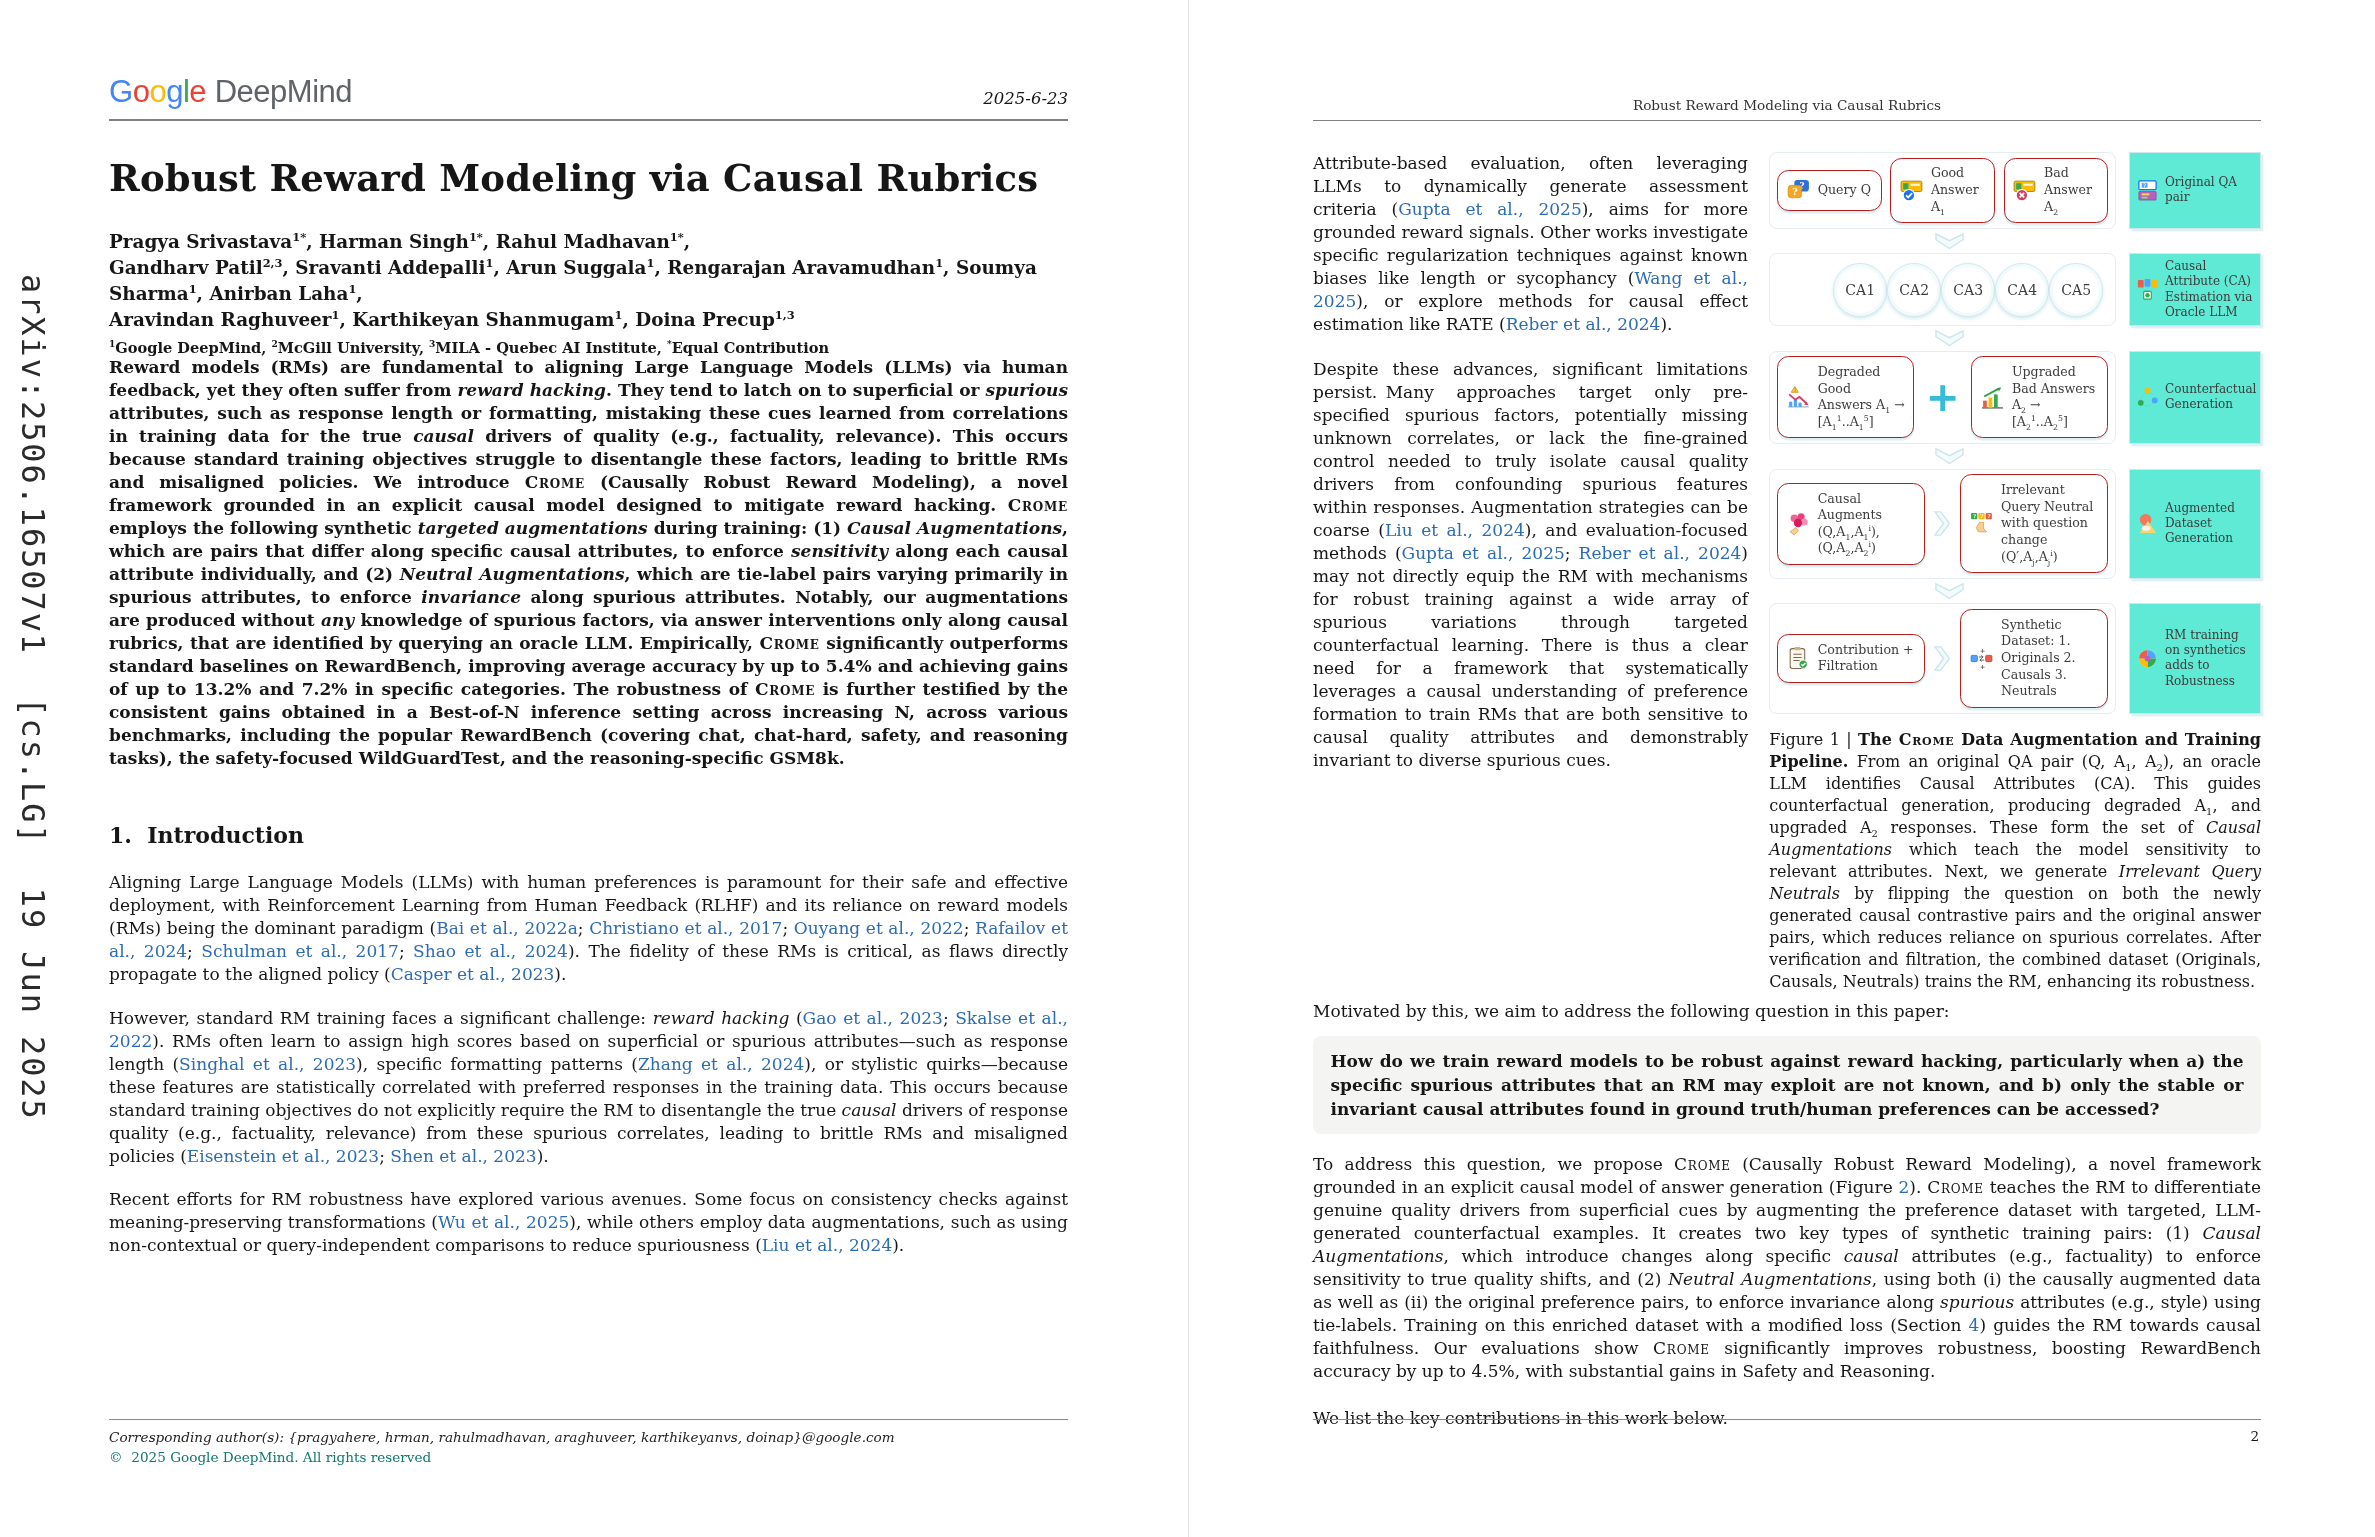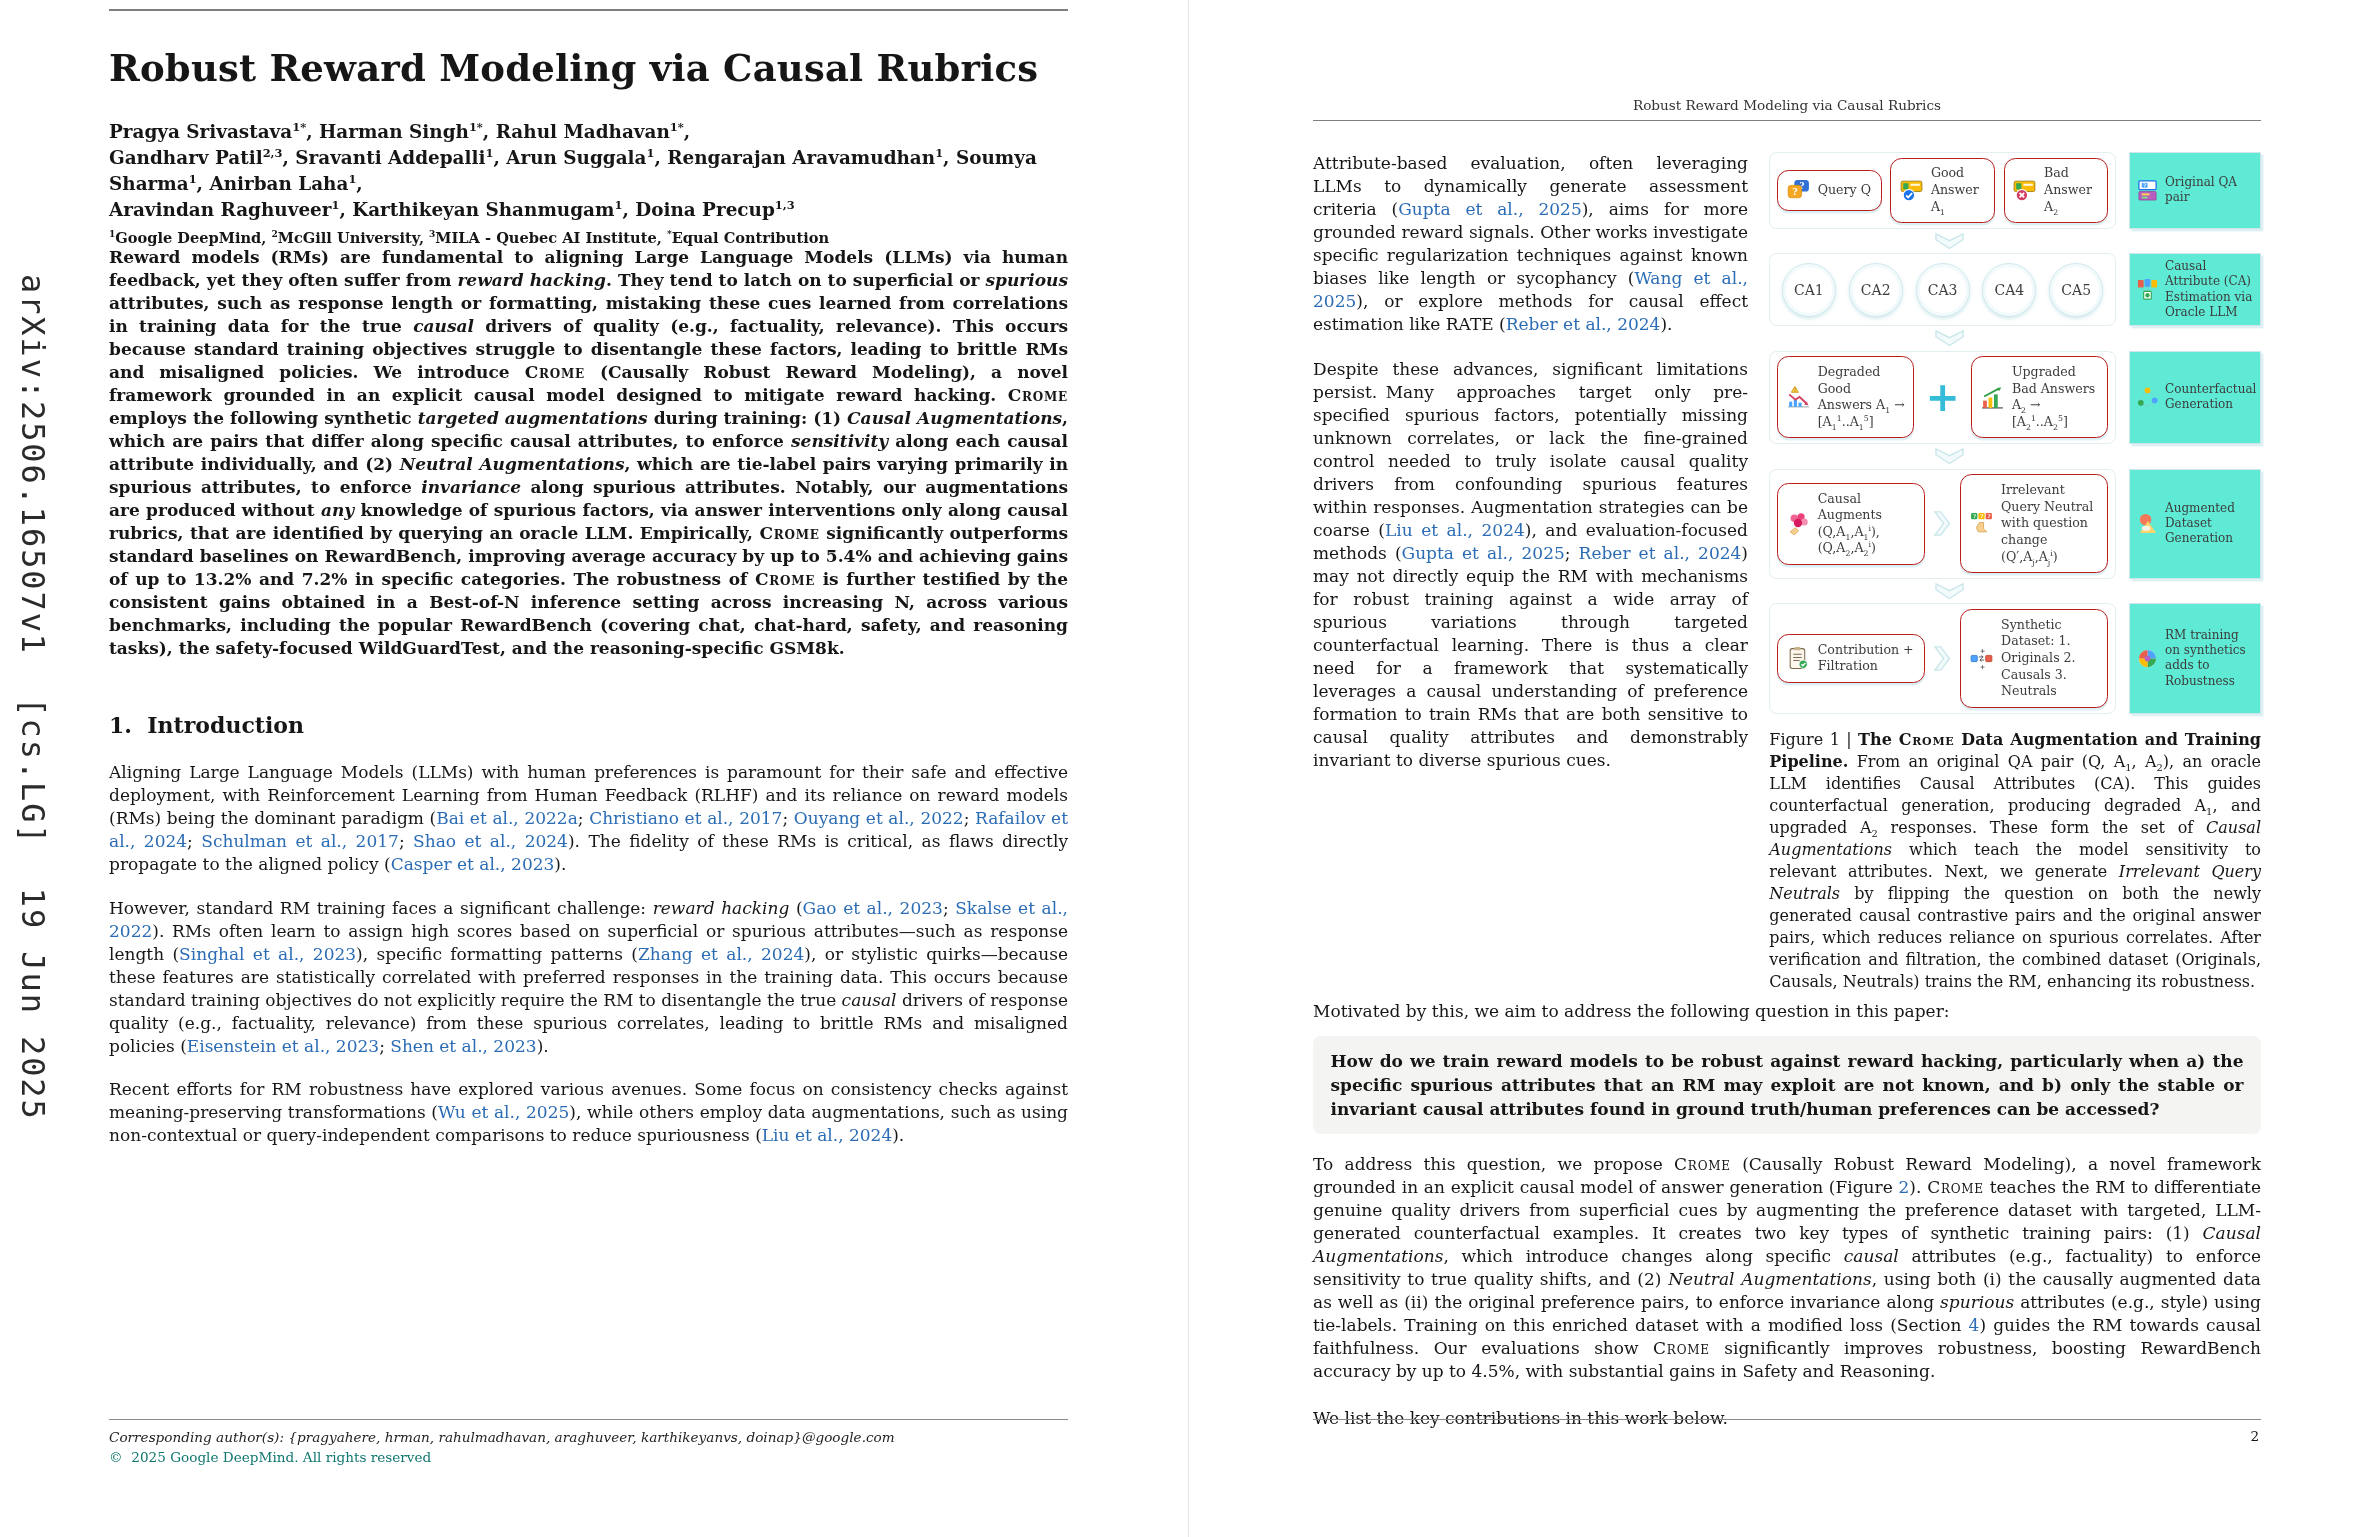--- a/index.html
+++ b/index.html
@@ -53,21 +53,21 @@
   .rp-col1{width:435px;flex:none;}
   .rp-col1 .body-para{margin-top:0;margin-bottom:22px;}
   .rp-col2{flex:1;min-width:0;}
 
   
   .fig{display:flex;flex-direction:column;font-family:"DejaVu Serif",serif;color:#3c3c3c;}
   .fig-row{display:flex;align-items:stretch;gap:13.6px;}
   .fig-main{flex:1;border:1px solid #e2eef0;border-radius:7.8px;background:#fff;display:flex;align-items:center;gap:8.7px;padding:4.9px 6.8px;}
   .fig-side{width:118px;flex:none;border:1px solid #cfe6ea;box-shadow:2.4px 2.4px 0 #def0f3;background:#5eead4;display:flex;align-items:center;gap:5.8px;padding:4.9px 5.8px;font-size:12px;line-height:1.28;}
   .fig-card{flex:1;border:1px solid #b91c1c;border-radius:11.6px;box-shadow:0 2.4px 0 #ddf0f3;background:#fff;display:flex;align-items:center;gap:6.8px;padding:6.8px 7.8px;font-size:12.6px;line-height:1.32;}
-  .fig-circles{flex:1;display:flex;justify-content:space-between;align-items:center;padding:6.8px 11.6px;border:1px solid #e2eef0;border-radius:7.8px;}
+  .fig-circles{flex:1;display:flex;justify-content:flex-end;align-items:center;padding:6.8px 11.6px;border:1px solid #e2eef0;border-radius:7.8px;}
   .fig-circle{width:52px;height:52px;border-radius:50%;border:1.5px solid #cfe9ee;box-shadow:0 1.9px 3.9px rgba(150,205,215,.4),inset 0 0 0 2.9px #f3fafb;display:flex;align-items:center;justify-content:center;font-size:14px;color:#3e3e3e;background:#fff;}
   .fig-arrow{display:flex;justify-content:center;margin:2.9px 132px 2.9px 0;}
   .fig-plus{font-family:"DejaVu Sans",sans-serif;font-size:41px;font-weight:700;color:#35bcd9;line-height:1;padding:0 2.9px;flex:none;}
   .fig-rarrow{flex:none;display:flex;align-items:center;}
   .fi{flex:none;}
   .fig-caption{margin-top:15.5px;font-size:16px;line-height:22px;text-align:justify;}
 
   .rp-motivation{margin-top:7.8px;font-size:17px;}
   .rp-qbox{margin-top:15.5px;background:#f4f4f2;border-radius:7.8px;padding:12.6px 17.5px;font-size:17px;line-height:24px;text-align:justify;font-weight:bold;}
   .rp-address{margin-top:19.4px;font-size:17px;line-height:23px;text-align:justify;}
@@ -75,20 +75,26 @@
   .page-num{position:absolute;right:1.9px;top:1428px;font-size:13.6px;}
 </style>
 </head>
 <body>
 
 <div class="page-divider"></div>
 
 <div class="arxiv-stamp">arXiv:2506.16507v1  [cs.LG]  19 Jun 2025</div>
 
 <div class="page page-l">
+  <div class="lp-header">
+    <div class="logo">
+      <span style="color:#4285F4">G</span><span style="color:#EA4335">o</span><span style="color:#FBBC05">o</span><span style="color:#4285F4">g</span><span style="color:#34A853">l</span><span style="color:#EA4335">e</span><span class="wordmark">DeepMind</span>
+    </div>
+    <div class="lp-date">2025-6-23</div>
+  </div>
   <div class="rule-heavy"></div>
 
   <div class="lp-title">Robust Reward Modeling via Causal Rubrics</div>
 
   <div class="lp-authors">
     <div><span>Pragya Srivastava</span><span class="r-u">1*</span><span>, Harman Singh</span><span class="r-u">1*</span><span>, Rahul Madhavan</span><span class="r-u">1*</span><span>,</span></div>
     <div><span>Gandharv Patil</span><span class="r-u">2,3</span><span>, Sravanti Addepalli</span><span class="r-u">1</span><span>, Arun Suggala</span><span class="r-u">1</span><span>, Rengarajan Aravamudhan</span><span class="r-u">1</span><span>, Soumya Sharma</span><span class="r-u">1</span><span>, Anirban Laha</span><span class="r-u">1</span><span>,</span></div>
     <div><span>Aravindan Raghuveer</span><span class="r-u">1</span><span>, Karthikeyan Shanmugam</span><span class="r-u">1</span><span>, Doina Precup</span><span class="r-u">1,3</span></div>
   </div>
   <div class="lp-affil"><span class="r-u">1</span><span>Google DeepMind, </span><span class="r-u">2</span><span>McGill University, </span><span class="r-u">3</span><span>MILA - Quebec AI Institute, </span><span class="r-u">*</span><span>Equal Contribution</span></div>

